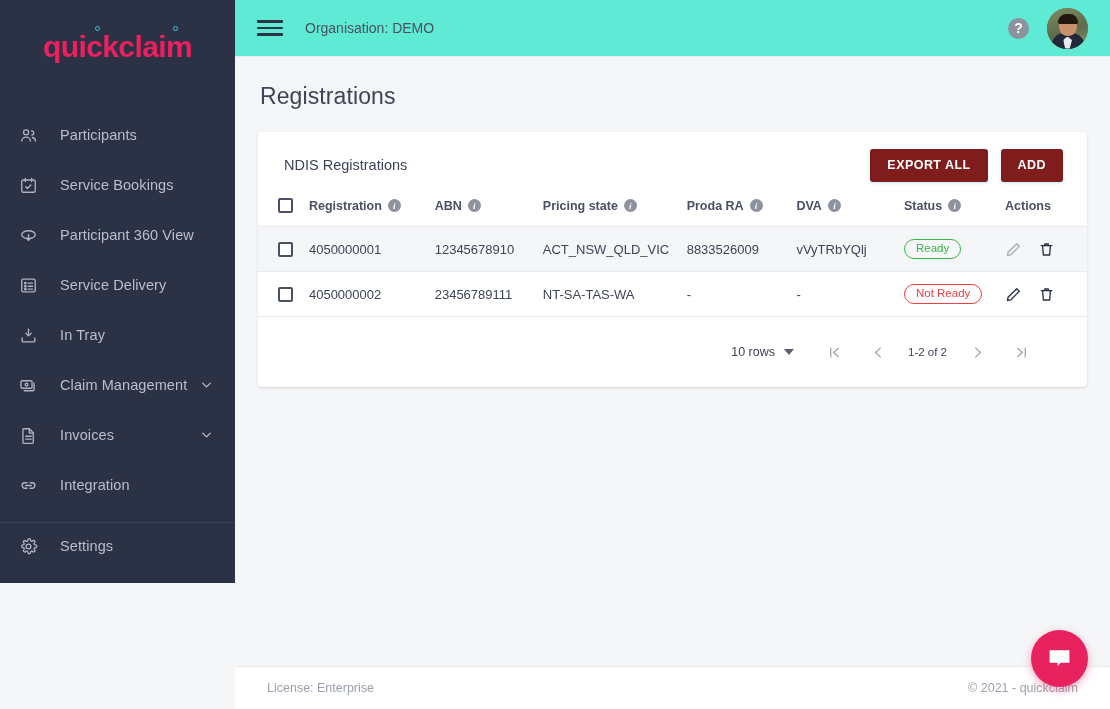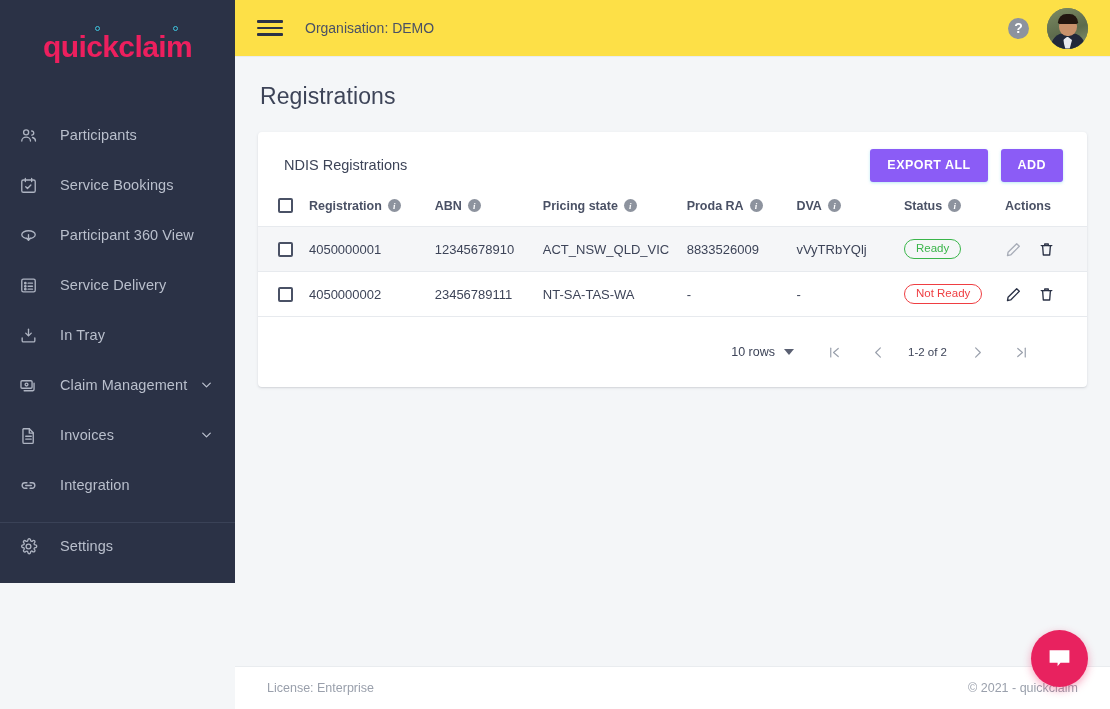--- a/index.html
+++ b/index.html
@@ -56,21 +56,21 @@
   }
   .settings-wrap { position: absolute; left: 0; bottom: 12px; width: 235px; }
 
   
   .main {
     flex: 1 1 auto; height: 709px;
     display: flex; flex-direction: column;
     background: #f4f6f8; position: relative;
   }
   .topbar {
-    height: 57px; background: #fde047;
+    height: 57px; background: #5eead4;
     display: flex; align-items: center;
     padding: 0 22px 0 22px;
     border-bottom: 1px solid #e9ecef;
     flex: 0 0 57px;
   }
   .hamburger { width: 26px; cursor: pointer; margin-right: 22px; }
   .hamburger span {
     display: block; height: 2.5px; background: #2b3246;
     border-radius: 1px; margin: 4px 0;
   }
@@ -119,21 +119,21 @@
     box-shadow: 0 1px 3px rgba(60,64,80,0.13), 0 1px 1px rgba(60,64,80,0.07);
     overflow: hidden;
   }
   .card-head {
     height: 66px; display: flex; align-items: center;
     padding: 0 24px 0 26px;
   }
   .card-title { font-size: 14.5px; color: #3d4458; }
   .card-actions { margin-left: auto; display: flex; gap: 13px; }
   .btn {
-    background: #8b5cf6; color: #fff; border: none; border-radius: 3px;
+    background: #7f1d1d; color: #fff; border: none; border-radius: 3px;
     height: 33px; padding: 0 17px;
     font-size: 12.5px; font-weight: 600; letter-spacing: 0.45px;
     font-family: "Liberation Sans", sans-serif;
     cursor: pointer;
     box-shadow: 0 1px 3px rgba(53,195,224,0.35);
   }
 
   table.reg-table { width: 100%; border-collapse: collapse; }
   table.reg-table thead th {
     text-align: left; font-size: 12.5px; color: #4a5165;

